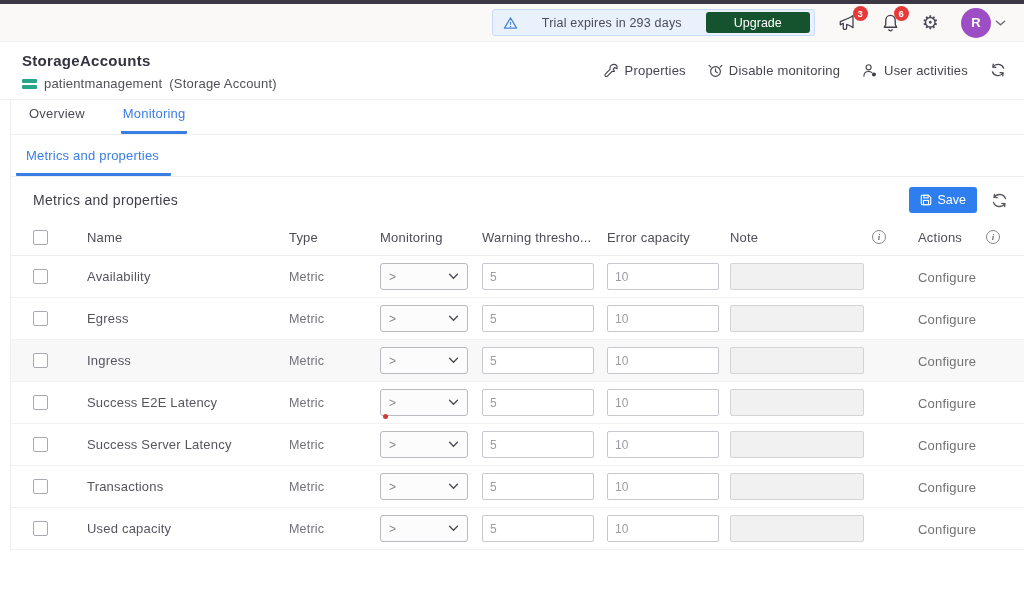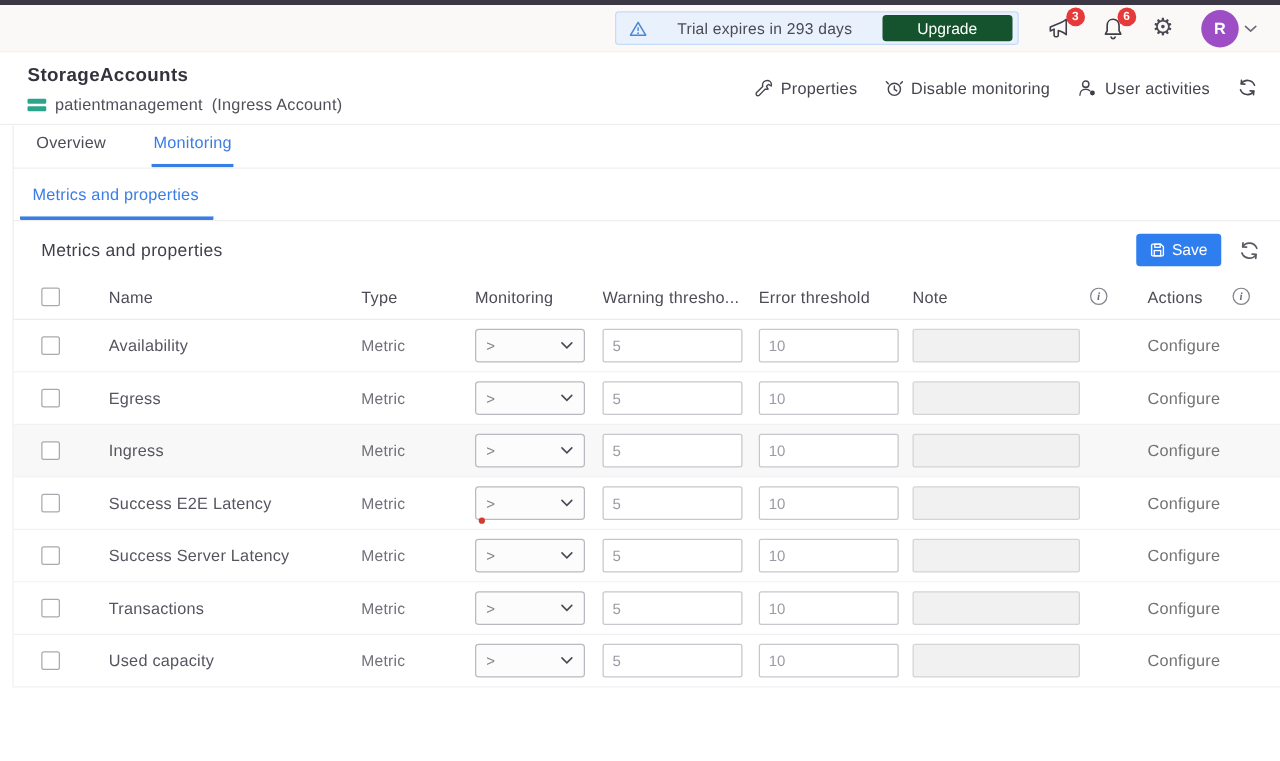--- a/index.html
+++ b/index.html
@@ -179,21 +179,21 @@
 
 <div class="res-header">
   <div>
     <div class="res-title">StorageAccounts</div>
     <div class="res-sub">
       <span class="storage-icon">
           <i></i>
           <i></i>
         </span>
       <span class="res-name">patientmanagement</span>
-      <span class="res-type">(Ingress Account)</span>
+      <span class="res-type">(Storage Account)</span>
     </div>
   </div>
   <div class="header-actions">
     <div class="h-action">
       <span>
         <svg width="15" height="15" viewBox="0 0 16 16">
             <path d="M10.5 1.5 C12.4 1.5 14 3.1 14 5 C14 5.4 13.9 5.8 13.8 6.2 L11.5 4.8 L9.8 6.5 L11.2 8.8 C10.8 8.9 10.4 9 10 9 C9.6 9 9.2 8.9 8.8 8.8 L3.6 14 C3 14.6 2 14.6 1.4 14 C.8 13.4 .8 12.4 1.4 11.8 L6.6 6.6 C6.5 6.2 6.4 5.8 6.4 5.4 C6.4 3.3 8.2 1.5 10.5 1.5 Z" fill="none" stroke="#45454f" stroke-width="1.2" stroke-linejoin="round"></path>
           </svg>
       </span>
       <span>Properties</span>
@@ -268,21 +268,21 @@
 
   <div>
     <div class="grid-row thead">
       <div>
           <div class="checkbox"></div>
         </div>
       <div class="th">Name</div>
       <div class="th">Type</div>
       <div class="th">Monitoring</div>
       <div class="th">Warning thresho...</div>
-      <div class="th">Error threshold</div>
+      <div class="th">Error capacity</div>
       <div class="th th-flex">
         <span>Note</span>
         <span class="info-circle">i</span>
       </div>
       <div class="th th-actions">
         <span>Actions</span>
         <span class="info-circle">i</span>
       </div>
     </div>
 

